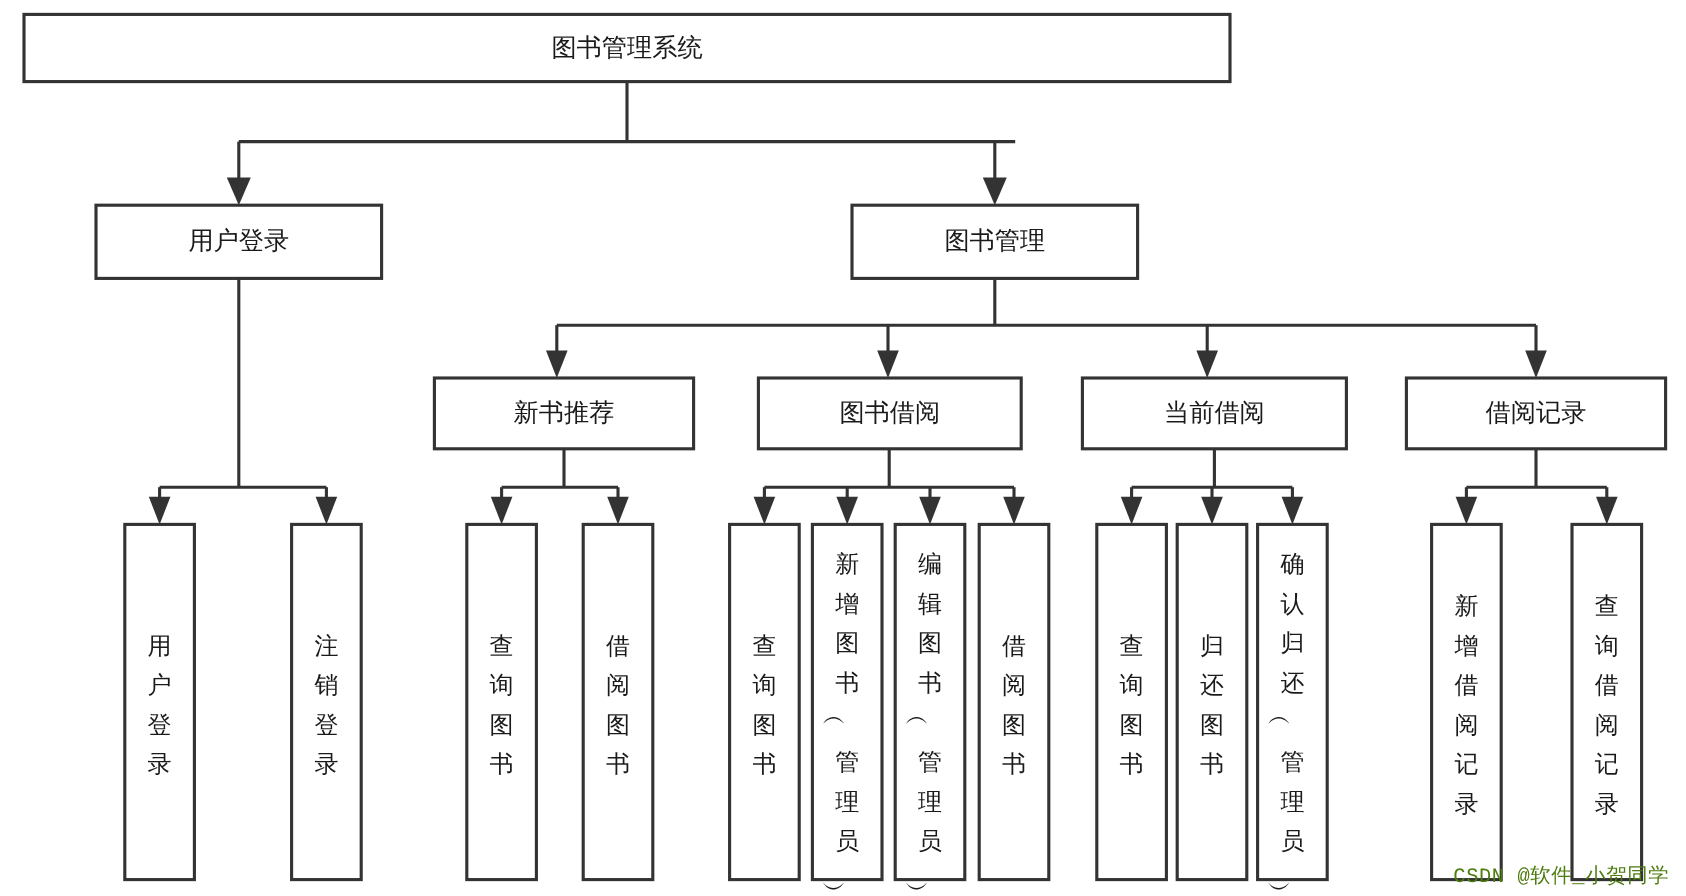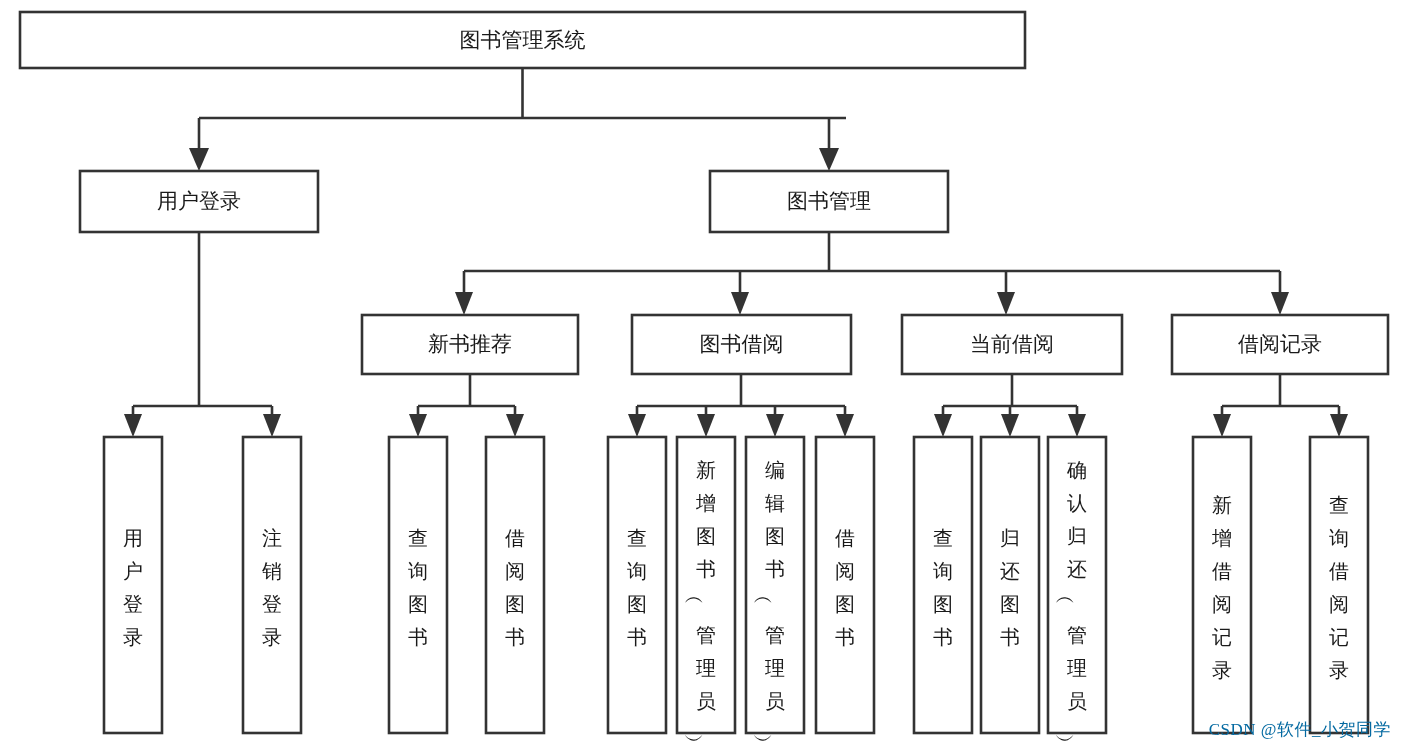--- a/index.html
+++ b/index.html
@@ -48,23 +48,23 @@
   .node-label-v {
     font-family: "Liberation Sans", "DejaVu Sans", sans-serif;
     font-size: 20px;
     fill: #1a1a1a;
     text-anchor: middle;
   }
   .watermark {
     position: absolute;
     right: 14px;
     bottom: 6px;
-    font-family: Liberation Serif, serif;
+    font-family: Liberation Mono, monospace;
     font-size: 17px;
-    color: #0369a1;
+    color: #4d7c0f;
     letter-spacing: 0.5px;
     white-space: nowrap;
     user-select: none;
   }
 </style>
 </head>
 <body>
 
 <div id="diagram-root">
 

